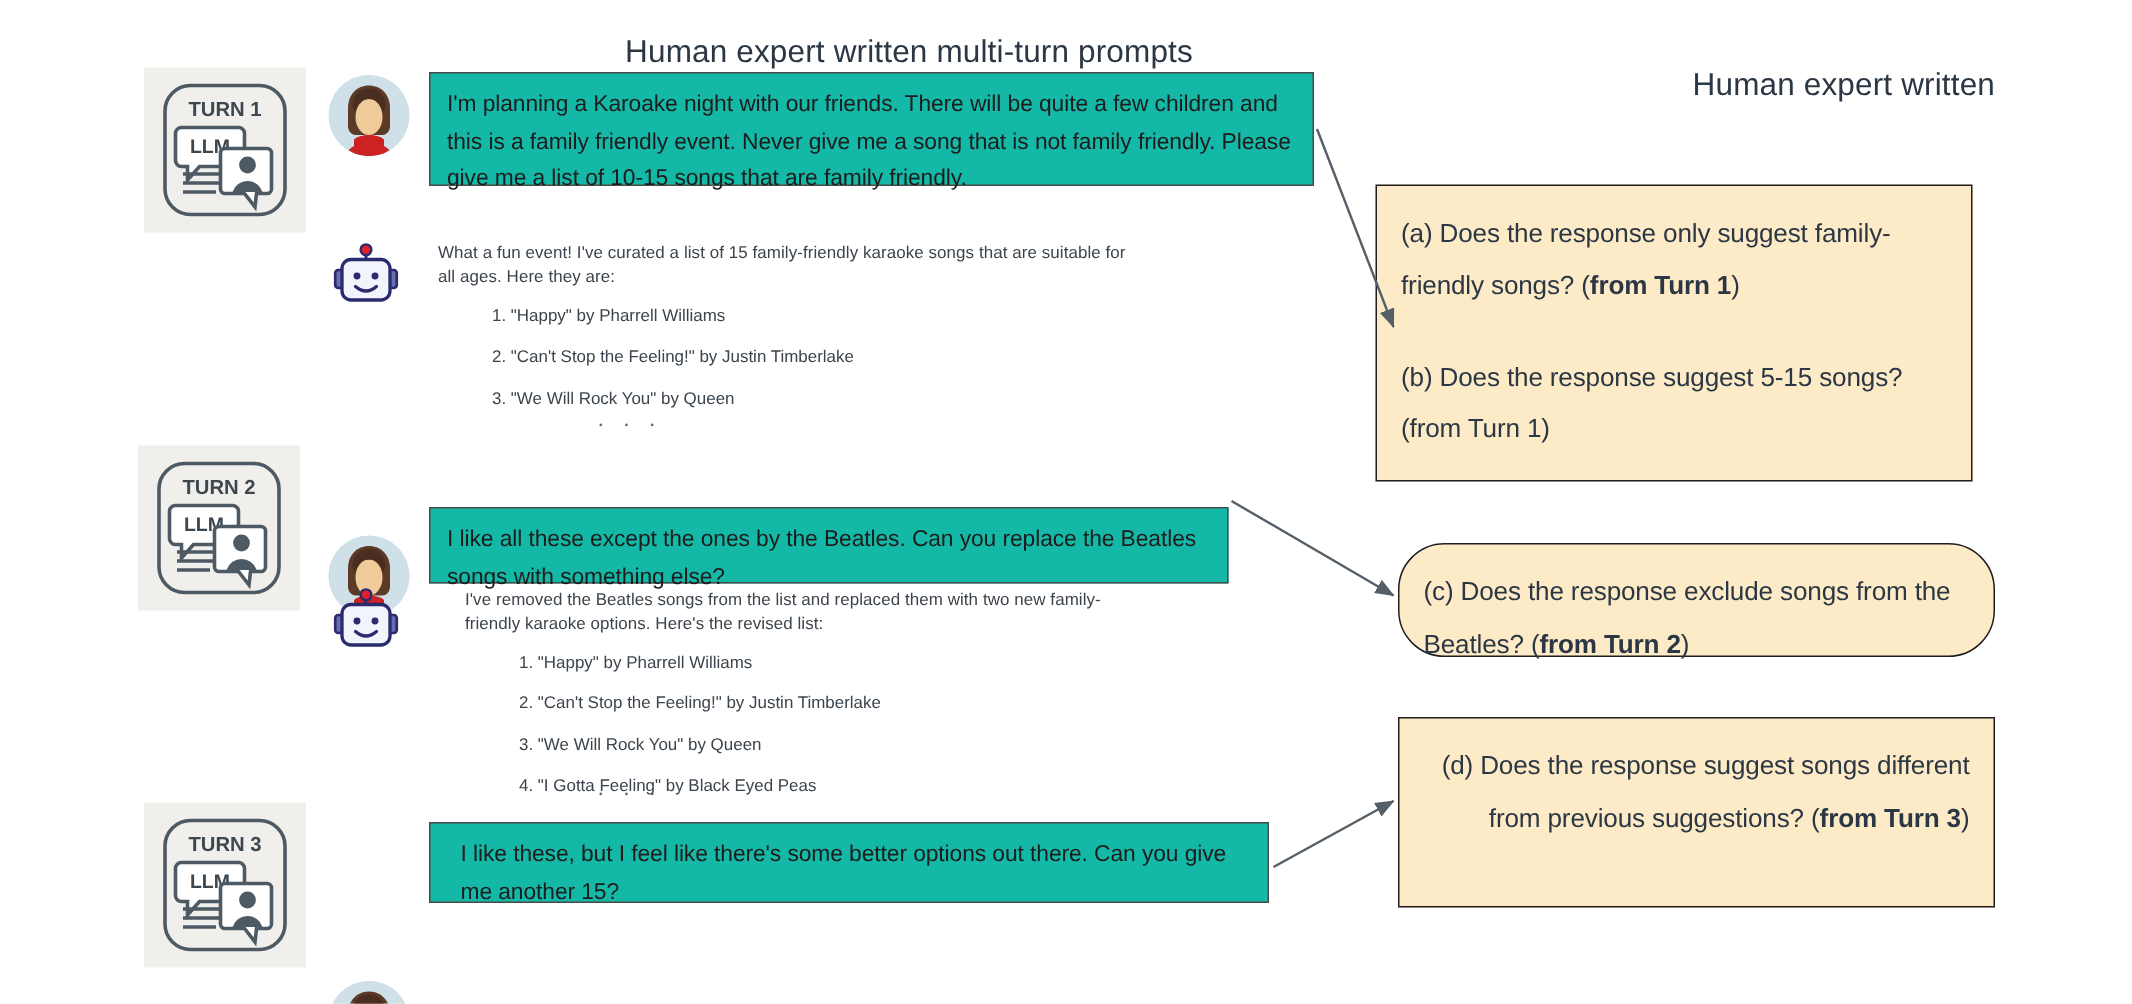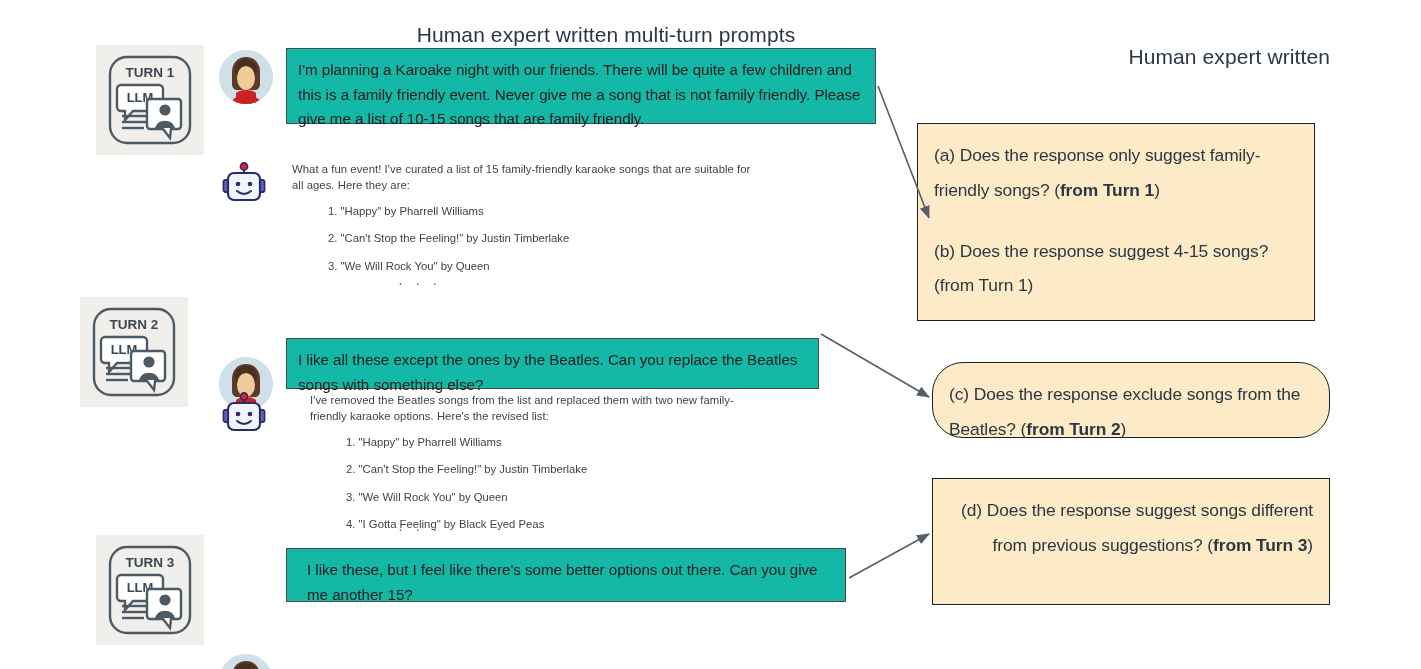--- a/index.html
+++ b/index.html
@@ -168,21 +168,21 @@
 <div class="abs" style="left:292px; top:161px; width:460px;">
   <div class="llm-text">What a fun event! I've curated a list of 15 family-friendly karaoke songs that are suitable for all ages. Here they are:</div>
   <ul class="llm-list">
     <li>1. "Happy" by Pharrell Williams</li>
     <li>2. "Can't Stop the Feeling!" by Justin Timberlake</li>
     <li>3. "We Will Rock You" by Queen</li>
   </ul>
 </div>
 <div class="abs ellipsis" style="left:398px; top:275px;">· · ·</div>
 
-<div class="abs turn-badge" style="left:80px; top:297px;">
+<div class="abs turn-badge" style="left:92px; top:297px;">
   <svg width="92" height="96" viewBox="0 0 92 96">
     <rect x="6" y="5" width="80" height="86" rx="17" ry="17" fill="none" stroke="#4e5a63" stroke-width="2.4"></rect>
     <text x="46" y="25" text-anchor="middle" font-family="Liberation Sans, sans-serif" font-size="13.5" font-weight="700" fill="#3c4750">TURN 2</text>
     <path d="M17 33 h38 a4 4 0 0 1 4 4 v18 a4 4 0 0 1 -4 4 h-26 l-8 9 v-9 h-4 a4 4 0 0 1 -4 -4 v-18 a4 4 0 0 1 4 -4 z" fill="#ffffff" stroke="#4e5a63" stroke-width="2.4"></path>
     <text x="36" y="50" text-anchor="middle" font-family="Liberation Sans, sans-serif" font-size="13" font-weight="700" fill="#3c4750">LLM</text>
     <line x1="18" y1="64" x2="48" y2="64" stroke="#4e5a63" stroke-width="2.4"></line>
     <line x1="18" y1="70" x2="44" y2="70" stroke="#4e5a63" stroke-width="2.4"></line>
     <line x1="18" y1="76" x2="40" y2="76" stroke="#4e5a63" stroke-width="2.4"></line>
     <path d="M46 47 h28 a3 3 0 0 1 3 3 v24 a3 3 0 0 1 -3 3 h-7 l-1 9 l-7 -9 h-13 a3 3 0 0 1 -3 -3 v-24 a3 3 0 0 1 3 -3 z" fill="#ffffff" stroke="#4e5a63" stroke-width="2.4"></path>
     <circle cx="61" cy="58" r="5.6" fill="#4e5a63"></circle>
@@ -251,21 +251,21 @@
     <path d="M27 9 c-7 0 -11 5 -11 11 c0 2 1 4 2 5 c1 -6 4 -9 9 -9 c5 0 8 3 9 9 c1 -1 2 -3 2 -5 c0 -6 -4 -11 -11 -11 z" fill="#4a2f20"></path>
     <path d="M27 40 c-4 0 -8 1 -10 3 l0 11 l20 0 l0 -11 c-2 -2 -6 -3 -10 -3 z" fill="#cc2222"></path>
   </svg>
 </div>
 
 <div class="abs prompt-box" style="left:286px; top:548px; width:560px; height:54px;padding-left:20px;">I like these, but I feel like there's some better options out there. Can you give me another 15?</div>
 
 <div class="abs rubric-box" style="left:888px; top:123px; width:398px; height:198px;margin-left:29px;">
   <div><span>(a) Does the response only suggest family-friendly songs? (</span><b>from Turn 1</b><span>)</span></div>
   <div class="rubric-gap"></div>
-  <div><span>(b) Does the response suggest 4-15 songs? (from Turn 1)</span></div>
+  <div><span>(b) Does the response suggest 5-15 songs? (from Turn 1)</span></div>
 </div>
 
 <div class="abs rubric-box" style="left:932px; top:362px; width:398px; height:76px;border-radius:31px;">
   <div><span>(c) Does the response exclude songs from the Beatles? (</span><b>from Turn 2</b><span>)</span></div>
 </div>
 
 <div class="abs rubric-box" style="left:932px; top:478px; width:398px; height:127px;text-align:right;">
   <div><span>(d) Does the response suggest songs different from previous suggestions? (</span><b>from Turn 3</b><span>)</span></div>
 </div>
 

